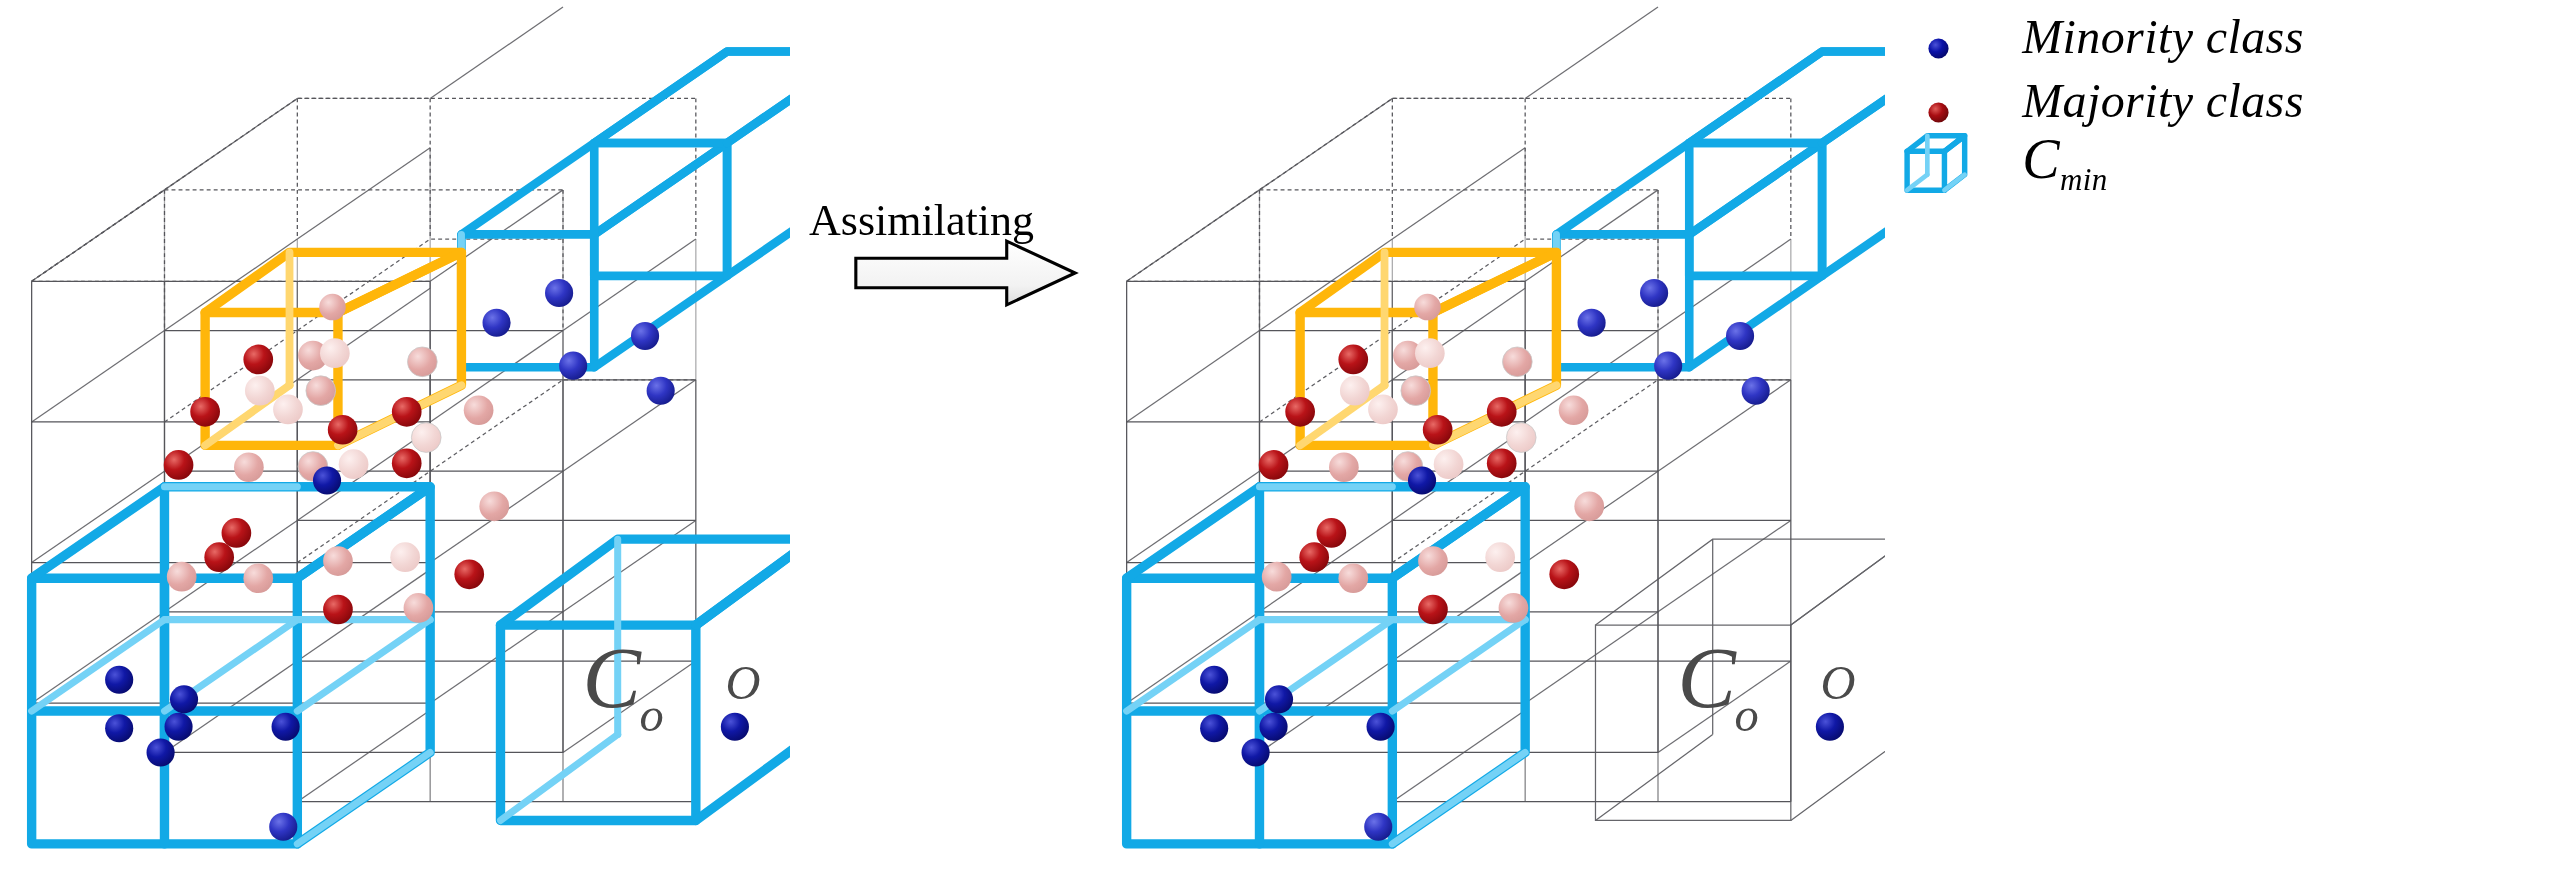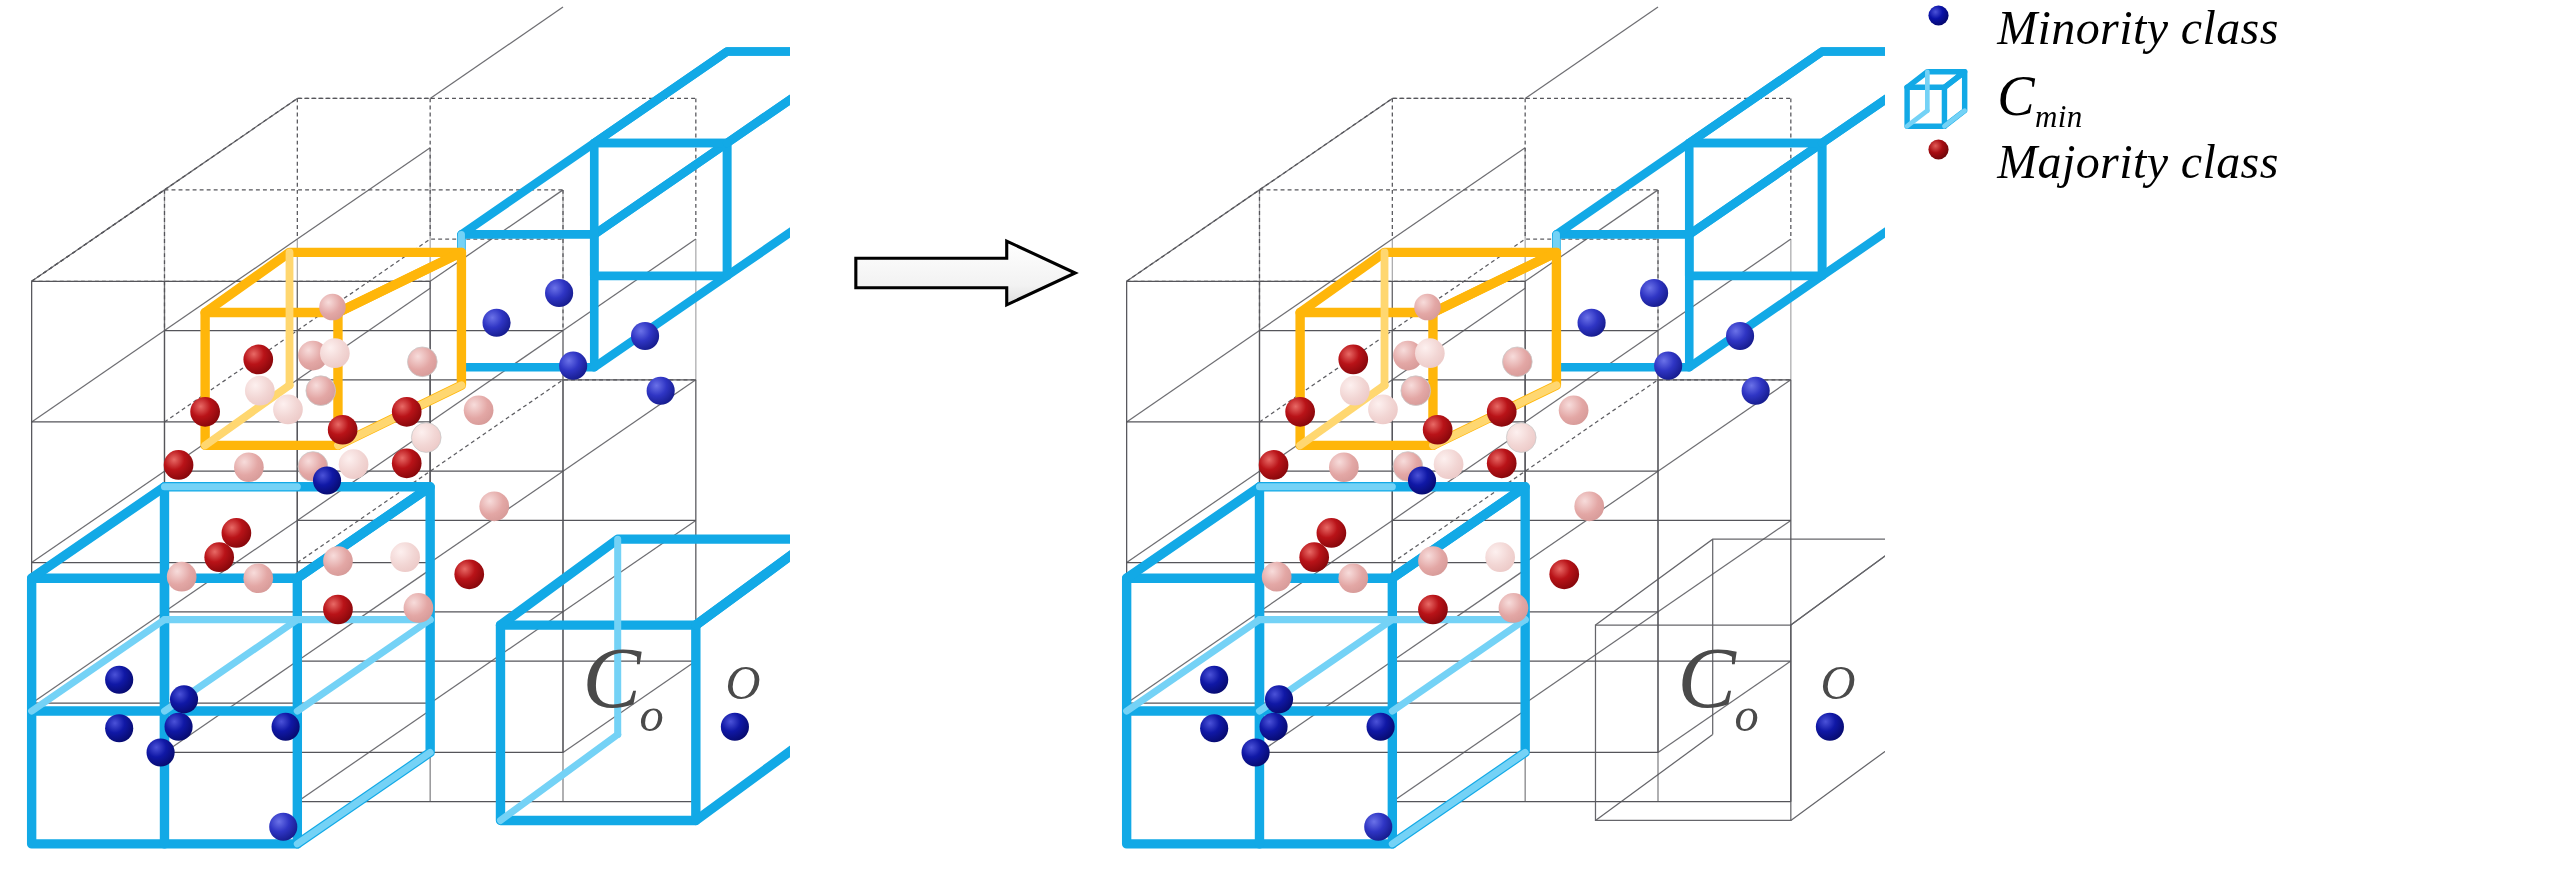--- a/index.html
+++ b/index.html
@@ -1,21 +1,21 @@
 <!DOCTYPE html>
 <html style="font-size:12.5px"><head>
 <meta charset="utf-8">
 <style>
   html,body{margin:0;padding:0;background:#ffffff;}
   body{width:2576px;height:890px;position:relative;overflow:hidden;
        font-family:"Liberation Serif", serif;}
   .stage{position:absolute;inset:0;}
   svg.diagram{position:absolute;top:0;left:0;}
   .legend{position:absolute;right:7.8px;top:0;width:688px;height:391px;}
-  .legend-row{display:flex;align-items:flex-start;height:59px;}
+  .legend-row{display:flex;align-items:flex-end;height:59px;gap:25px;}
   .legend-dot-wrap{width:117px;display:flex;justify-content:center;align-items:center;}
   .legend-cube-wrap{width:117px;display:flex;justify-content:center;align-items:center;}
   .legend-label{font-family:"Liberation Serif", serif;font-style:italic;
                 font-size:48px;color:#000;white-space:nowrap;letter-spacing:0.4px;}
   .legend-label.sym{font-size:56px;}
   .legend-label.sym sub{font-size:31px;font-style:italic;}
   .arrow-label{position:absolute;font-family:"Liberation Serif", serif;
                font-size:44px;color:#000;white-space:nowrap;}
 </style>
 </head>
@@ -252,20 +252,21 @@
 
     <g>
       <text x="745" y="905" font-family="Liberation Serif, serif" font-style="italic" font-size="112" fill="#4a4a4a">C</text>
       <text x="818" y="935" font-family="Liberation Serif, serif" font-style="italic" font-size="62" fill="#4a4a4a">o</text>
     </g>
     <g>
       <text x="928" y="895" font-family="Liberation Serif, serif" font-style="italic" font-size="62" fill="#4a4a4a">O</text>
     </g>
   </svg>
 
+  <div class="arrow-label" style="left:809px; top:195px;">Assimilating</div>
   <svg style="position:absolute;left:852px;top:238px;" width="227" height="70" viewBox="0 0 290 90">
     <defs>
       <linearGradient id="arrGrad" x1="0" y1="0" x2="0" y2="1">
         <stop offset="0%" stop-color="#ffffff"></stop>
         <stop offset="70%" stop-color="#f2f2f2"></stop>
         <stop offset="100%" stop-color="#dcdcdc"></stop>
       </linearGradient>
     </defs>
     <path d="M4 26 L198 26 L198 4 L286 45 L198 86 L198 64 L4 64 Z" fill="url(#arrGrad)" stroke="#000000" stroke-width="4" stroke-linejoin="miter"></path>
   </svg>
@@ -468,53 +469,53 @@
               <stop offset="48%" stop-color="#0a12a8"></stop>
               <stop offset="100%" stop-color="#05086b"></stop>
             </radialGradient>
           </defs>
           <circle cx="20" cy="20" r="13" fill="url(#lgBlue)"></circle>
         </svg>
       </div>
       <div class="legend-label">Minority class</div>
     </div>
 
+    <div class="legend-row" style="height:64px;">
+      <div class="legend-dot-wrap">
+        <svg width="31" height="31" viewBox="0 0 40 40">
+          <defs>
+            <radialGradient id="lgRed" cx="35%" cy="32%" r="72%">
+              <stop offset="0%" stop-color="#e05b57"></stop>
+              <stop offset="48%" stop-color="#a80d12"></stop>
+              <stop offset="100%" stop-color="#6d070a"></stop>
+            </radialGradient>
+          </defs>
+          <circle cx="20" cy="20" r="13" fill="url(#lgRed)"></circle>
+        </svg>
+      </div>
+      <div class="legend-label">Majority class</div>
+    </div>
+
     <div class="legend-row" style="height:70px;">
       <div class="legend-cube-wrap">
         <svg width="86" height="70" viewBox="0 0 110 90">
           <g fill="none" stroke="#12a9e6" stroke-width="7" stroke-linecap="round" stroke-linejoin="round">
             <path d="M14 30 L62 30 L62 80 L14 80 Z"></path>
             <path d="M14 30 L40 10 L88 10 L62 30"></path>
             <path d="M62 30 L88 10 L88 60 L62 80"></path>
           </g>
           <g fill="none" stroke="#74d2f6" stroke-width="6" stroke-linecap="round">
             <path d="M40 10 L40 60"></path>
             <path d="M14 80 L40 60"></path>
             <path d="M62 80 L88 60"></path>
           </g>
         </svg>
       </div>
       <div class="legend-label sym">
         <span>C</span><sub>min</sub>
       </div>
     </div>
 
-    <div class="legend-row" style="height:64px;">
-      <div class="legend-dot-wrap">
-        <svg width="31" height="31" viewBox="0 0 40 40">
-          <defs>
-            <radialGradient id="lgRed" cx="35%" cy="32%" r="72%">
-              <stop offset="0%" stop-color="#e05b57"></stop>
-              <stop offset="48%" stop-color="#a80d12"></stop>
-              <stop offset="100%" stop-color="#6d070a"></stop>
-            </radialGradient>
-          </defs>
-          <circle cx="20" cy="20" r="13" fill="url(#lgRed)"></circle>
-        </svg>
-      </div>
-      <div class="legend-label">Majority class</div>
-    </div>
-
 
   </div>
 
 </div>
 
 
 </body></html>

